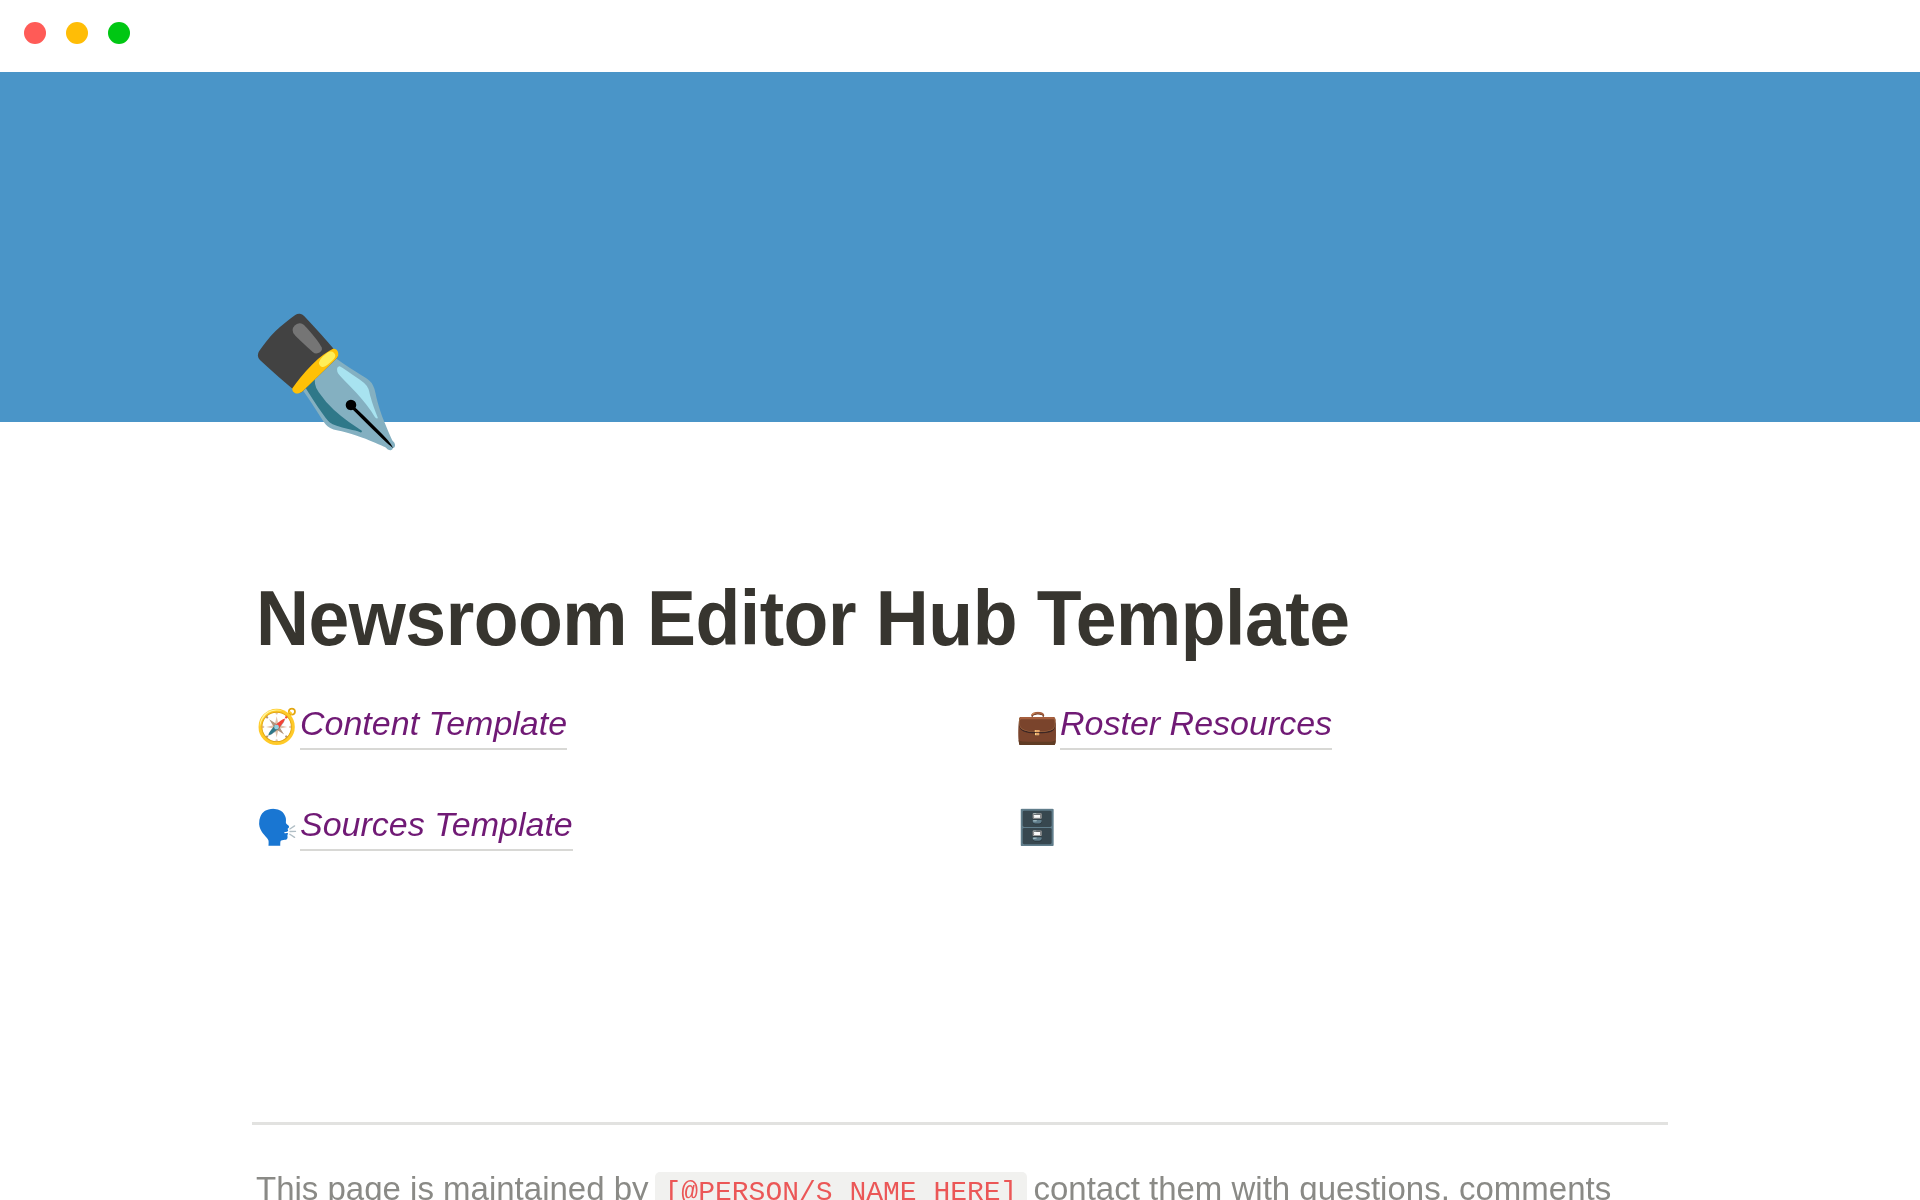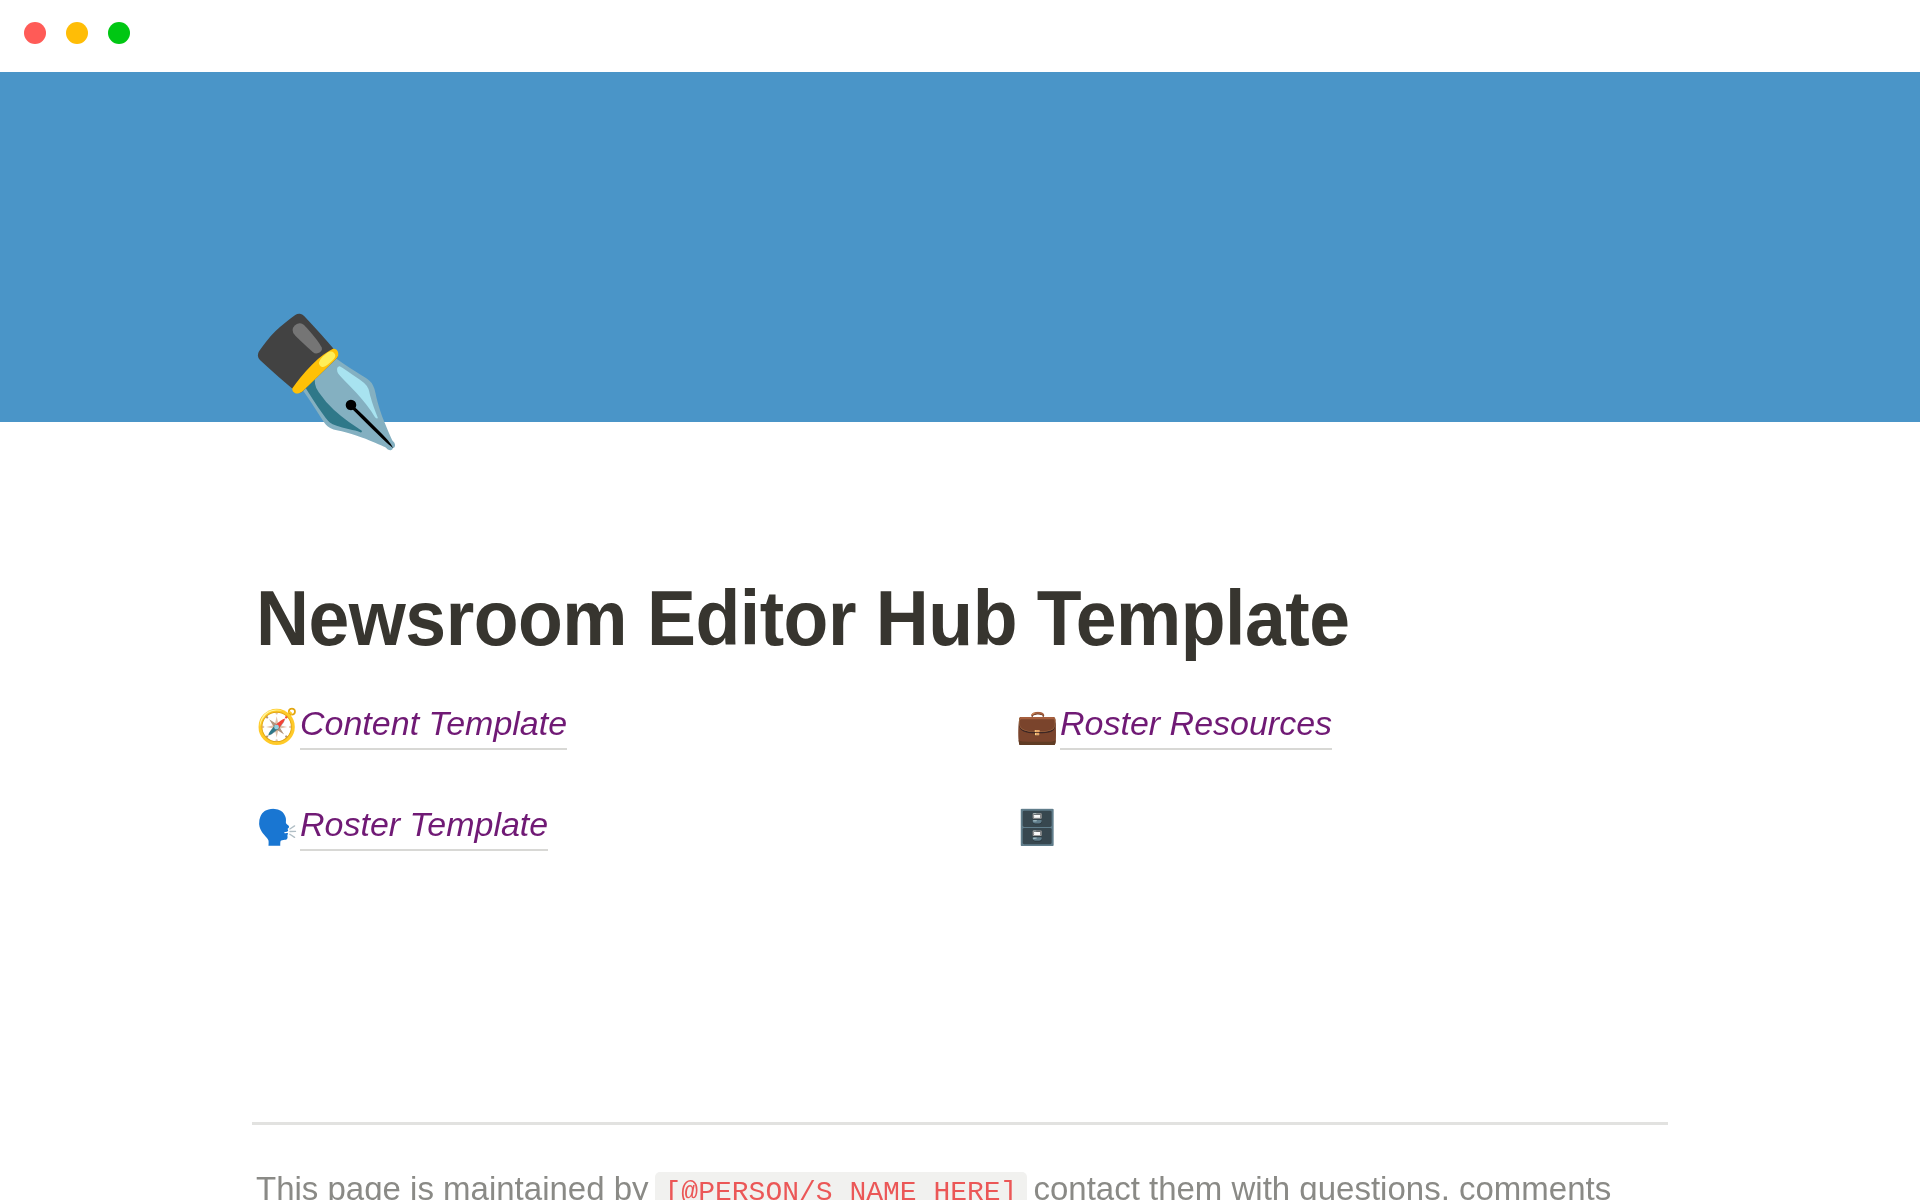--- a/index.html
+++ b/index.html
@@ -187,21 +187,21 @@
         <span class="link-text">Content Template</span>
       </div>
 
       <div class="link-row">
         <span class="link-emoji">💼</span>
         <span class="link-text">Roster Resources</span>
       </div>
 
       <div class="link-row">
         <span class="link-emoji">🗣️</span>
-        <span class="link-text">Roster Template</span>
+        <span class="link-text">Sources Template</span>
       </div>
 
       <div class="link-row">
         <span class="link-emoji">🗄️</span>
       </div>
 
     </div>
 
     <div class="divider"></div>
 

